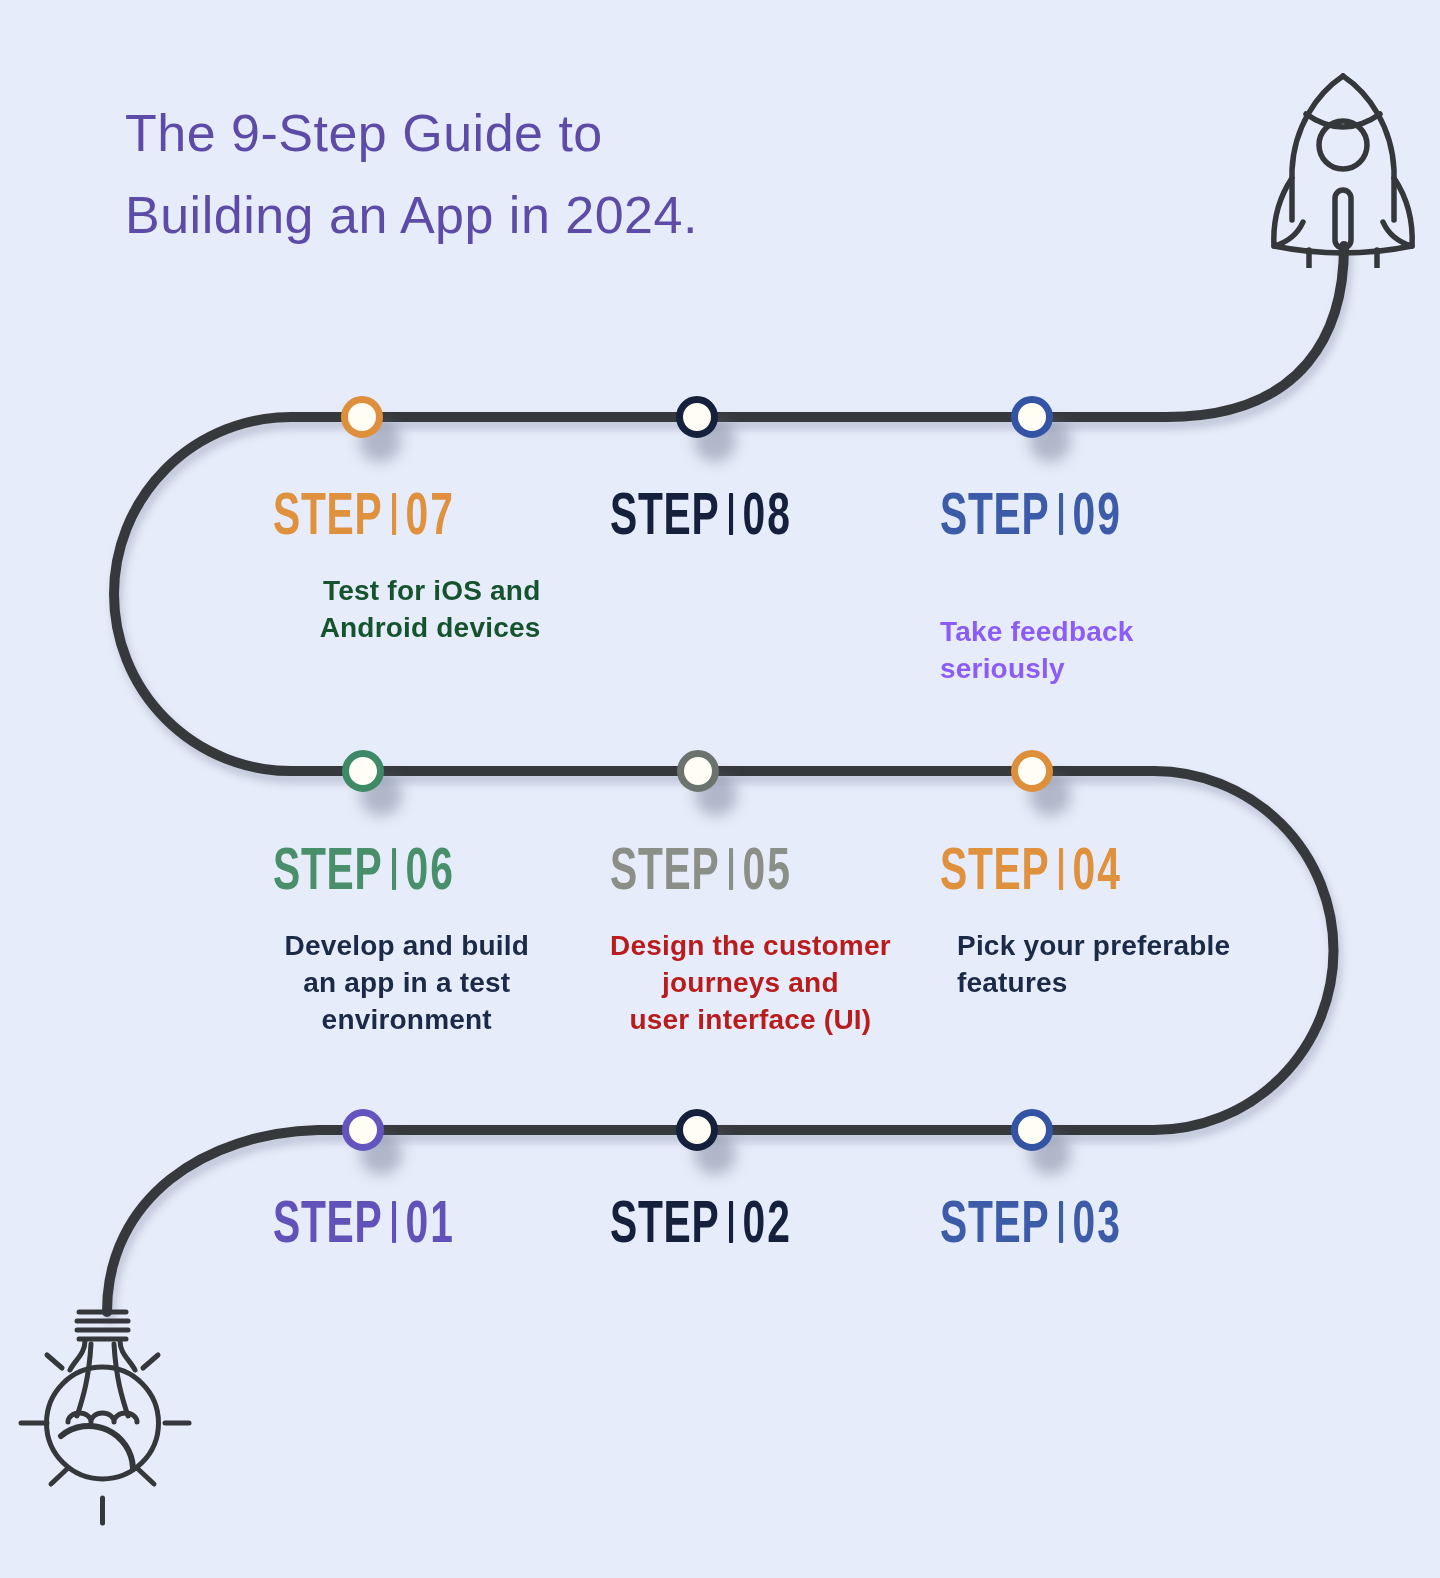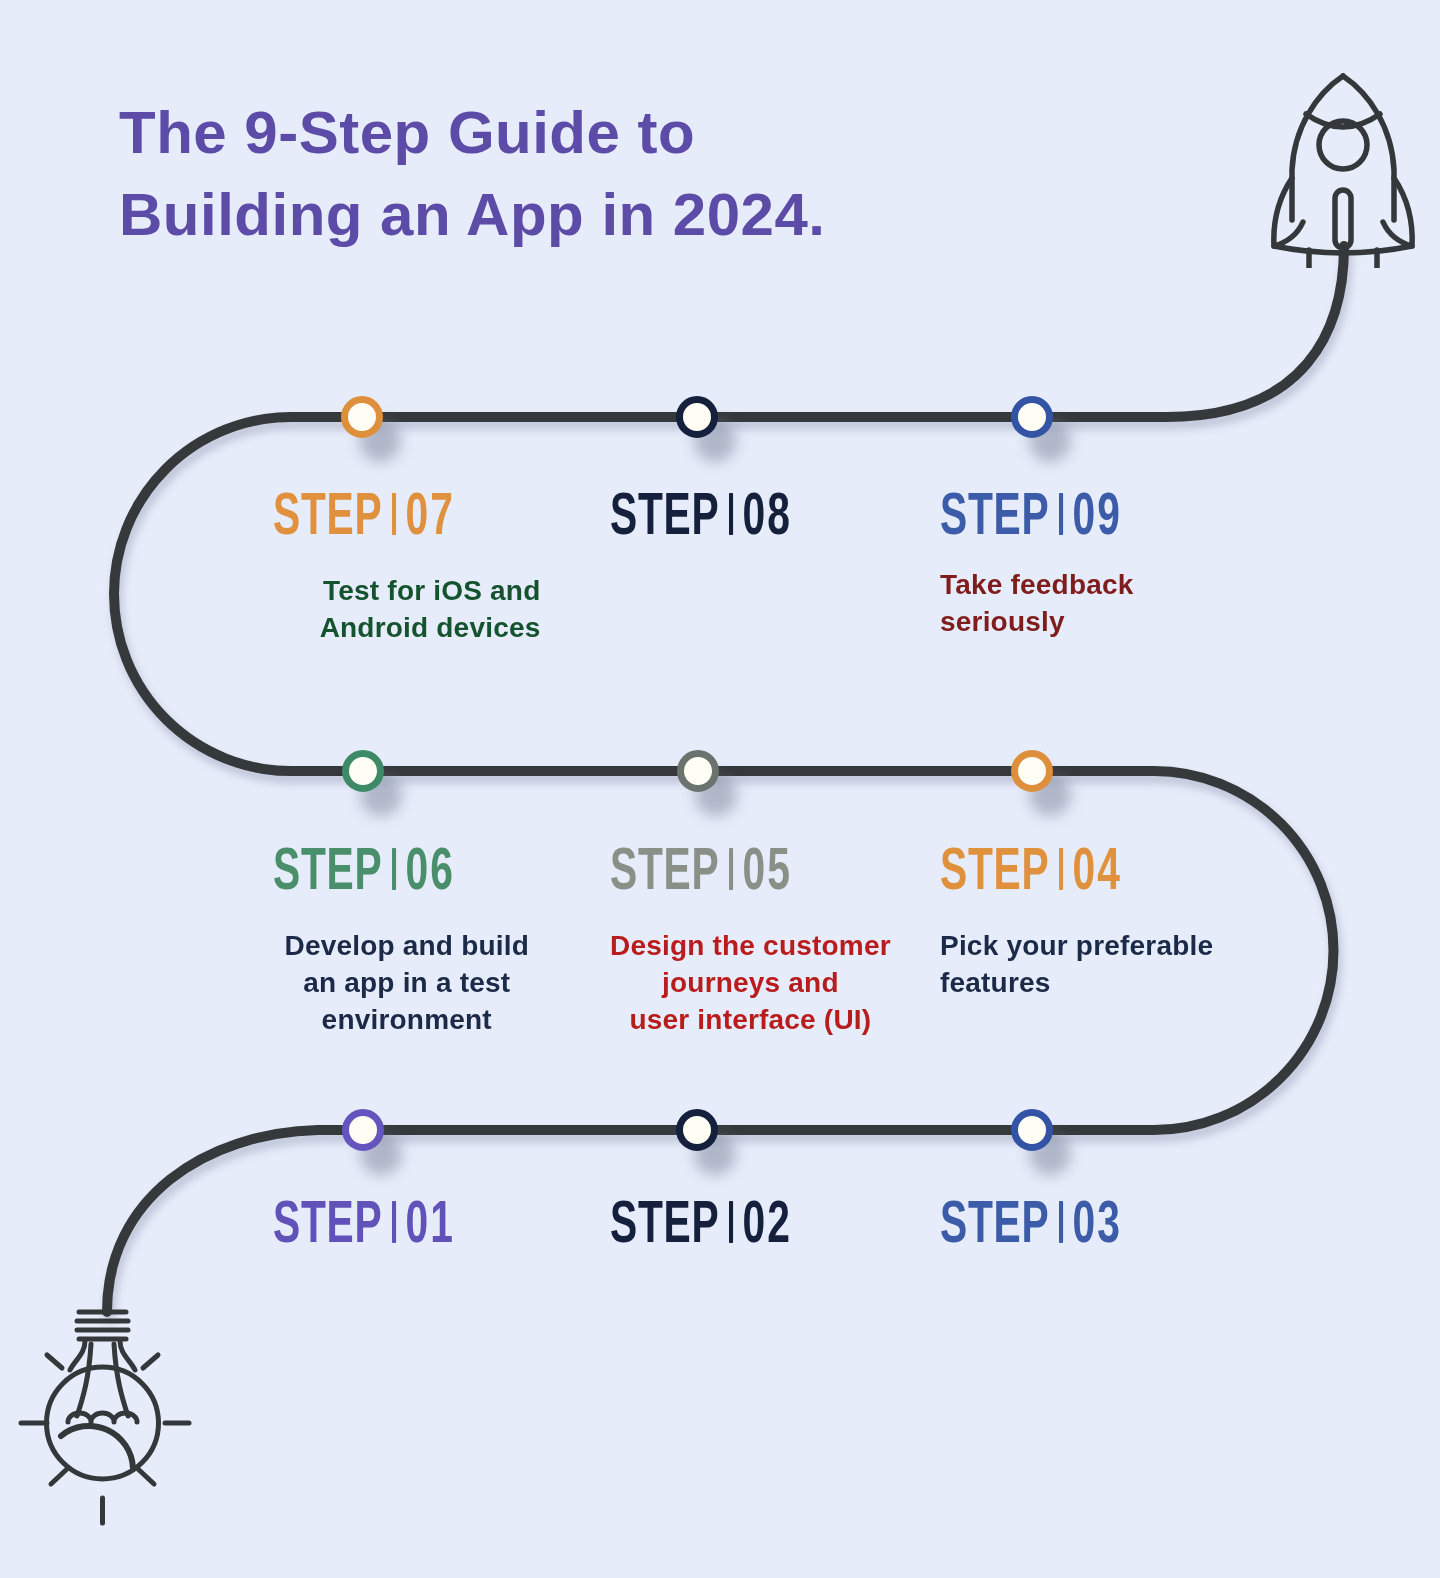--- a/index.html
+++ b/index.html
@@ -2,22 +2,22 @@
 <html><head>
 <meta charset="utf-8">
 <style>
   html,body { margin:0; padding:0; }
   .canvas {
     position:relative; width:1440px; height:1578px; overflow:hidden;
     background:#E7ECFA;
     font-family:"Liberation Sans","DejaVu Sans",sans-serif;
   }
   .title {
-    position:absolute; left:119px; top:92px; z-index:3;
-    font-size:60px; font-weight:bold; line-height:82px;
+    position:absolute; left:125px; top:92px; z-index:3;
+    font-size:52px; font-weight:normal; line-height:82px;
     color:#5D4BA8; white-space:pre-line; letter-spacing:0.5px;
   }
   .path-svg {
     position:absolute; left:0; top:0; z-index:1;
     filter:drop-shadow(3px 7px 4px rgba(100,112,140,0.33));
   }
   .icon-svg { position:absolute; z-index:1; }
   .rocket-pos   { left:1270px; top:68px; }
   .bulb-pos     { left:15px;  top:1288px; }
   .node {
@@ -125,21 +125,21 @@
       <span class="step-num">08</span>
     </div>
   </div>
 
   <div class="step" style="left:940px; top:490px;">
     <div class="step-heading" style="color: rgb(60, 91, 169);">
       <span class="step-word">STEP</span>
       <span class="step-bar"></span>
       <span class="step-num">09</span>
     </div>
-    <div class="step-desc" style="margin-top: 28px; color: #7f1d1d;">Take feedback
+    <div class="step-desc" style="margin-top: 75px; color: #8b5cf6;">Take feedback
 seriously</div>
   </div>
 
   <div class="step" style="left:273px; top:845px;">
     <div class="step-heading" style="color: rgb(74, 143, 107);">
       <span class="step-word">STEP</span>
       <span class="step-bar"></span>
       <span class="step-num">06</span>
     </div>
     <div class="step-desc" style="color: rgb(27, 42, 71); text-align: center;">Develop and build
@@ -157,21 +157,21 @@
 journeys and
 user interface (UI)</div>
   </div>
 
   <div class="step" style="left:940px; top:845px;">
     <div class="step-heading" style="color: rgb(224, 145, 61);">
       <span class="step-word">STEP</span>
       <span class="step-bar"></span>
       <span class="step-num">04</span>
     </div>
-    <div class="step-desc" style="color: rgb(27, 42, 71);">Pick your preferable
+    <div class="step-desc" style="color: rgb(27, 42, 71); margin-left: 17px;">Pick your preferable
 features</div>
   </div>
 
   <div class="step" style="left:273px; top:1198px;">
     <div class="step-heading" style="color: rgb(97, 82, 186);">
       <span class="step-word">STEP</span>
       <span class="step-bar"></span>
       <span class="step-num">01</span>
     </div>
   </div>

